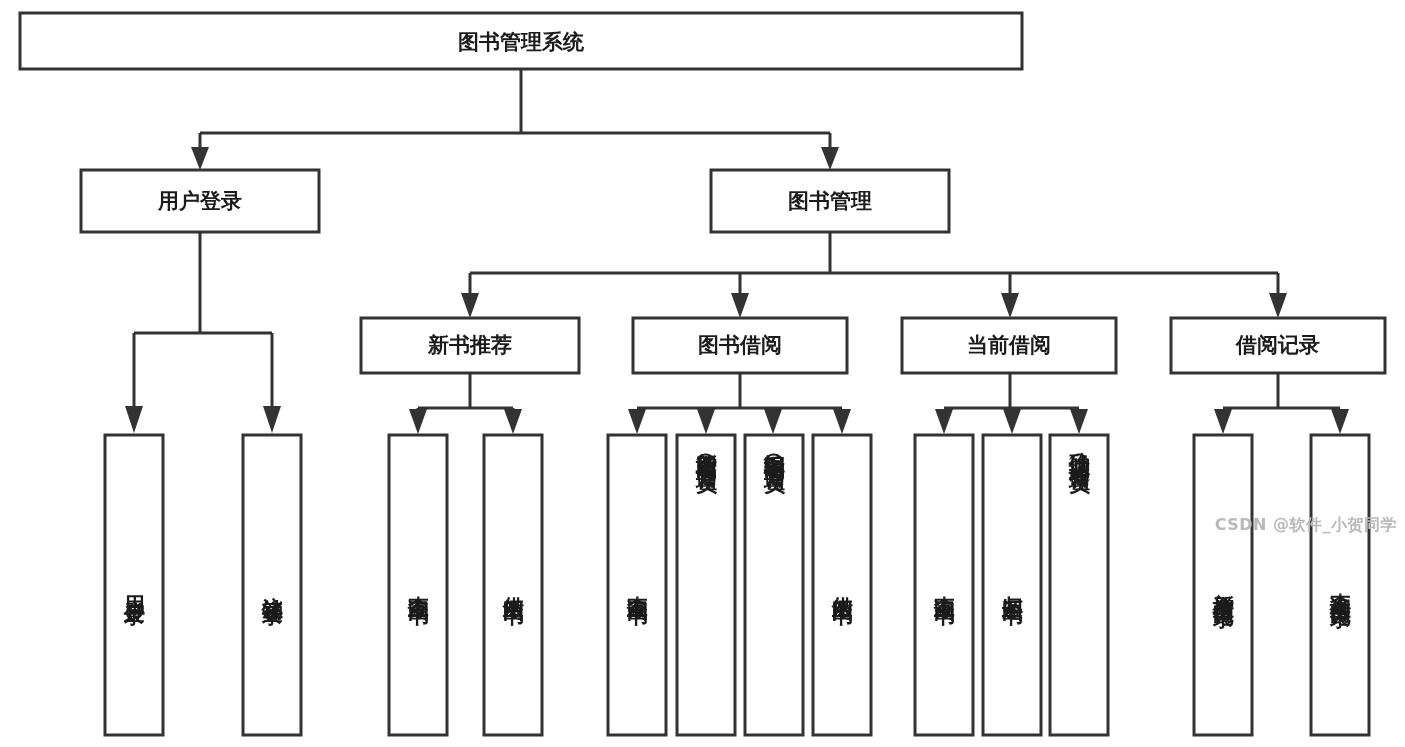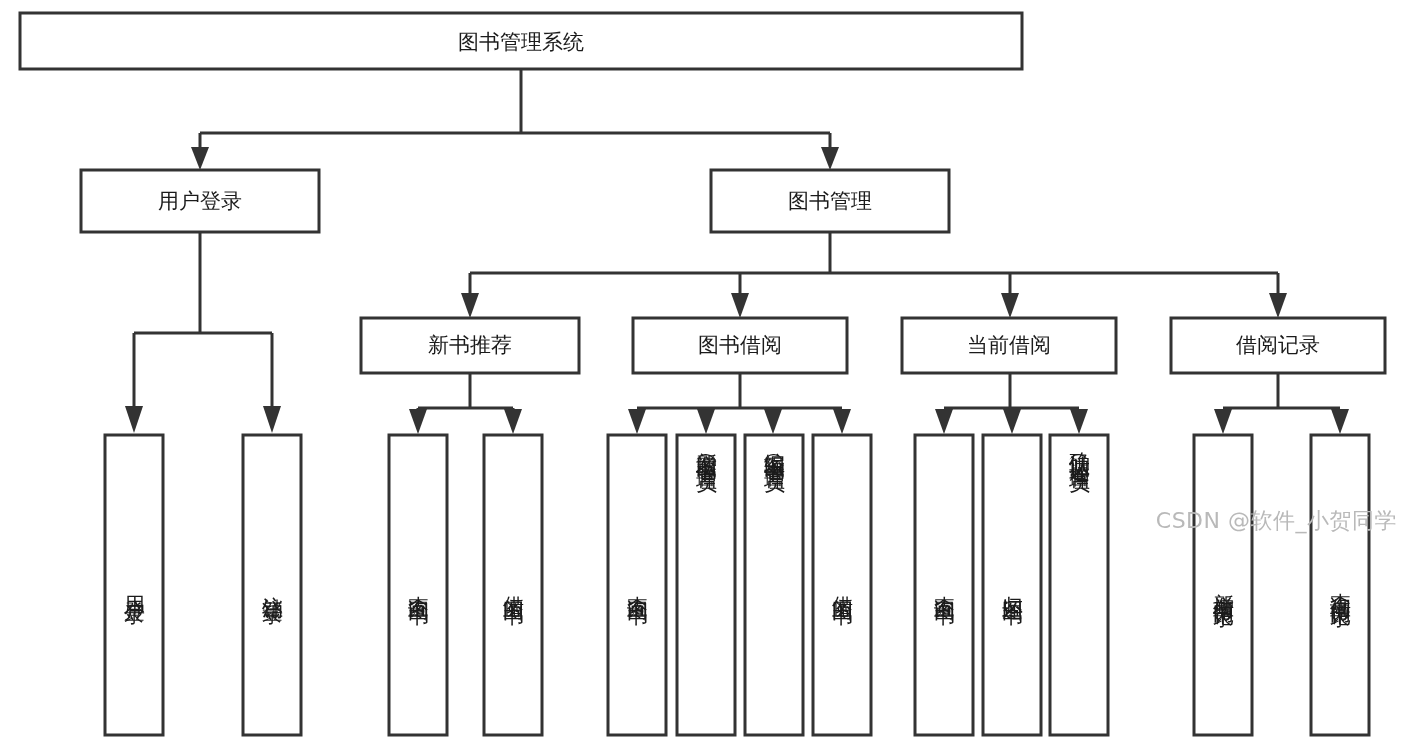--- a/index.html
+++ b/index.html
@@ -11,20 +11,21 @@
     width: 1405px;
     height: 747px;
     font-family: "DejaVu Sans", "Liberation Sans", sans-serif;
     overflow: hidden;
   }
   #diagram-root {
     position: relative;
     width: 1405px;
     height: 542px;
     background: #ffffff;
+    font-weight: bold;
   }
   svg#tree-svg {
     position: absolute;
     left: 0;
     top: 0;
     width: 1405px;
     height: 747px;
   }
   .node-box {
     fill: #ffffff;
@@ -63,21 +64,21 @@
     line-height: 1;
     letter-spacing: 3px;
     color: #1b1b1b;
     white-space: nowrap;
   }
   .watermark {
     position: absolute;
     right: 8px;
     bottom: 6px;
     font-family: "DejaVu Sans", "Liberation Sans", sans-serif;
-    font-size: 22px;
+    font-size: 16px;
     color: #b9b9b9;
     letter-spacing: 0.5px;
     white-space: nowrap;
   }
 </style>
 </head>
 <body>
 
 <div id="diagram-root">
 

